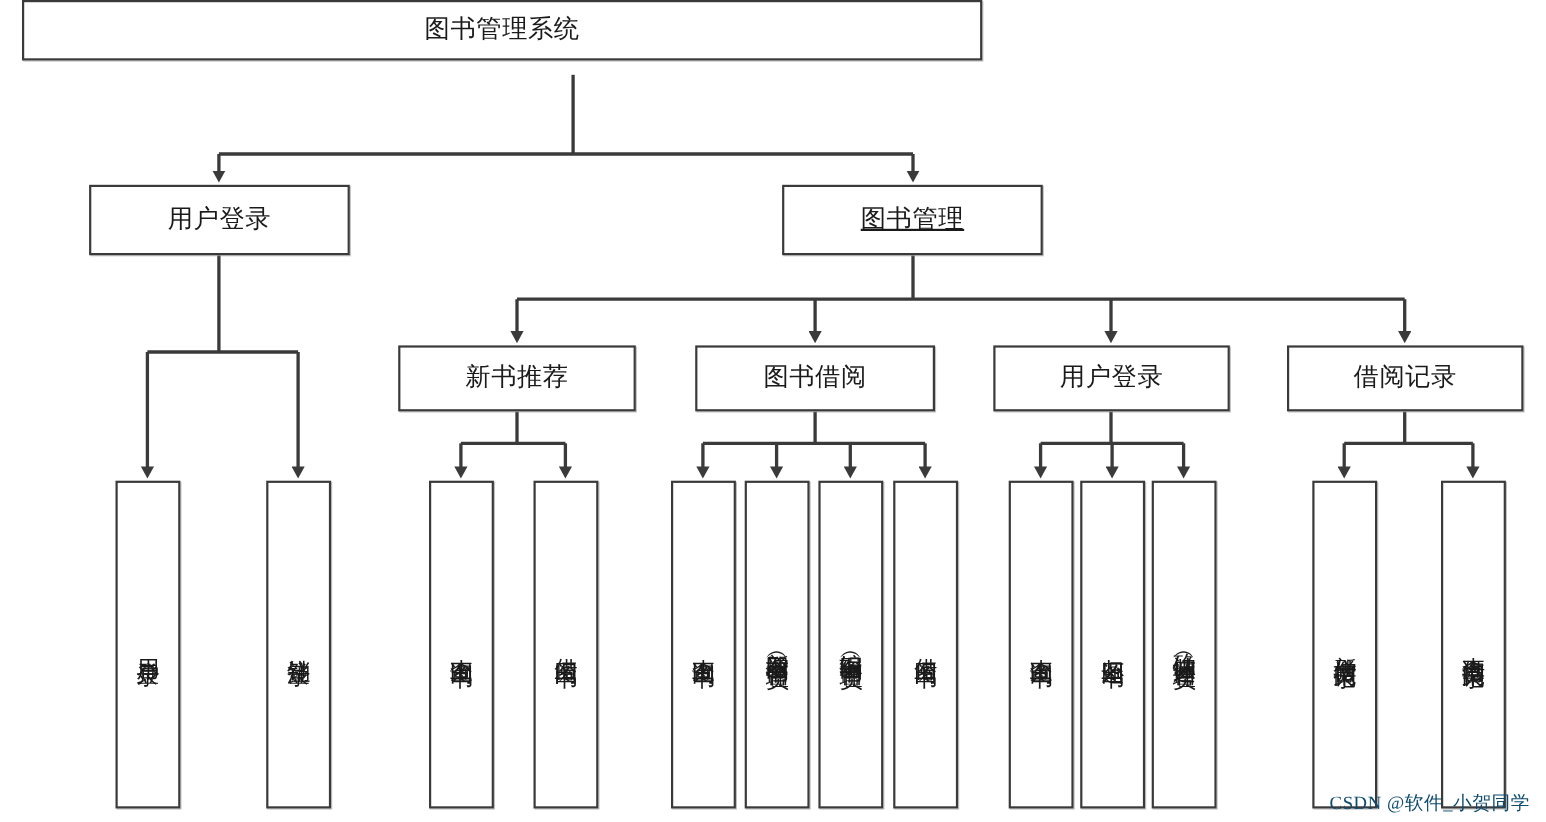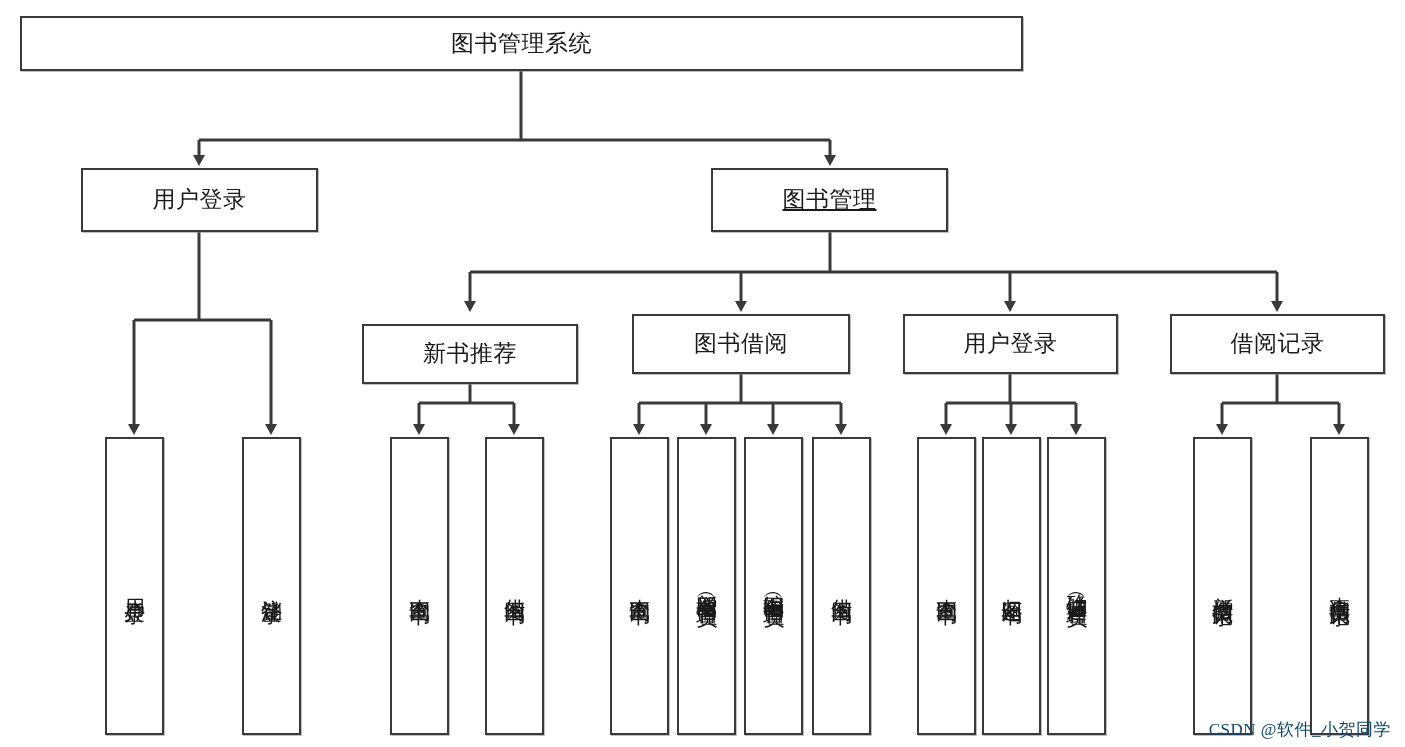--- a/index.html
+++ b/index.html
@@ -119,33 +119,33 @@
       <path d="M1011,403 L1011,425" marker-end="url(#arrow)"></path>
       <path d="M1076,403 L1076,425" marker-end="url(#arrow)"></path>
 
       <path d="M1277,374 L1277,403"></path>
       <path d="M1222,403 L1339,403"></path>
       <path d="M1222,403 L1222,425" marker-end="url(#arrow)"></path>
       <path d="M1339,403 L1339,425" marker-end="url(#arrow)"></path>
     </g>
   </svg>
 
-  <div class="node" style="left:20px; top:16px; width:1003px; height:55px;">
+  <div class="node" style="left:20px; top:0; width:873px; height:55px;">
     <span class="node-label">图书管理系统</span>
   </div>
 
   <div class="node" style="left:81px; top:168px; width:237px; height:64px;">
     <span class="node-label">用户登录</span>
   </div>
 
   <div class="node" style="left:711px; top:168px; width:237px; height:64px;text-decoration:underline;">
     <span class="node-label">图书管理</span>
   </div>
 
-  <div class="node" style="left:362px; top:324px; width:216px; height:60px;">
+  <div class="node" style="left:362px; top:314px; width:216px; height:60px;">
     <span class="node-label">新书推荐</span>
   </div>
 
   <div class="node" style="left:632px; top:314px; width:218px; height:60px;">
     <span class="node-label">图书借阅</span>
   </div>
 
   <div class="node" style="left:903px; top:314px; width:215px; height:60px;">
     <span class="node-label">用户登录</span>
   </div>

